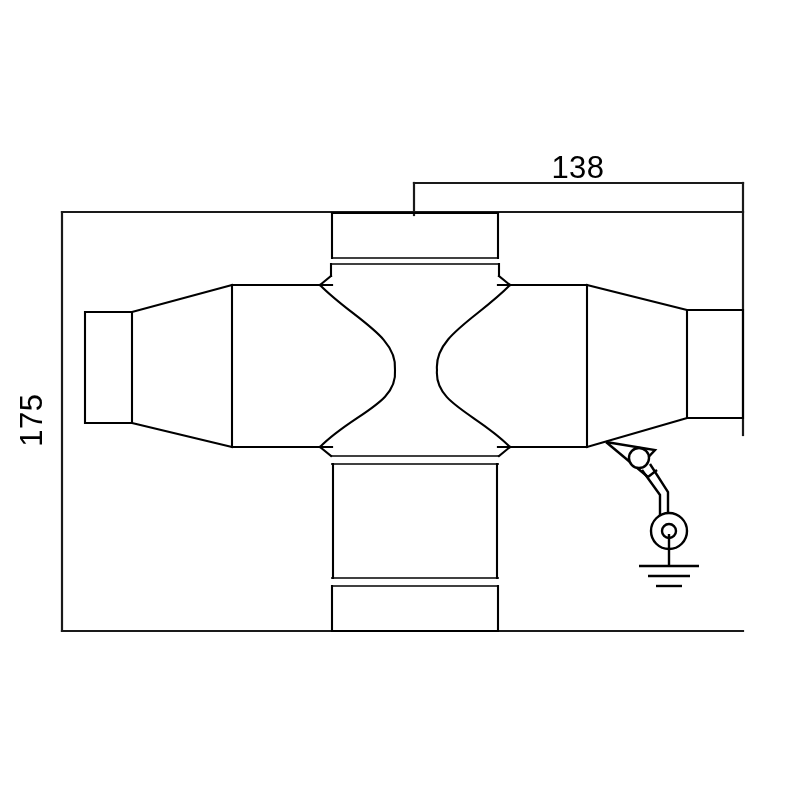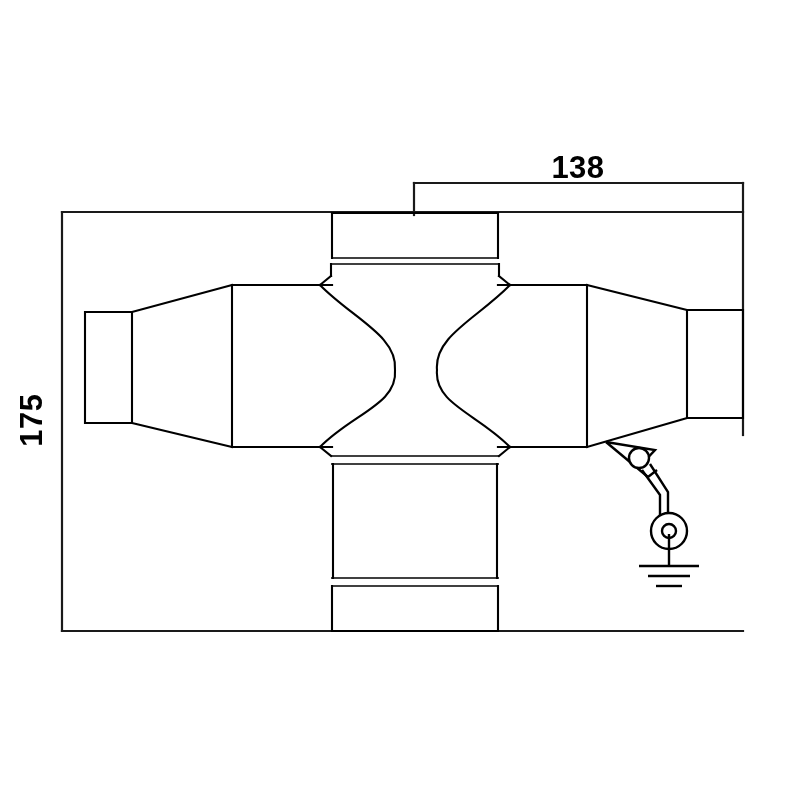--- a/index.html
+++ b/index.html
@@ -11,21 +11,20 @@
     width: 800px;
     height: 800px;
     font-family: "Liberation Sans", sans-serif;
     overflow: hidden;
   }
   #drawing-root {
     position: relative;
     width: 800px;
     height: 604px;
     background: #ffffff;
-    font-weight: bold;
   }
   svg#technical-drawing {
     display: block;
     width: 800px;
     height: 800px;
   }
   .outline {
     fill: none;
     stroke: #000000;
     stroke-width: 2.1;

